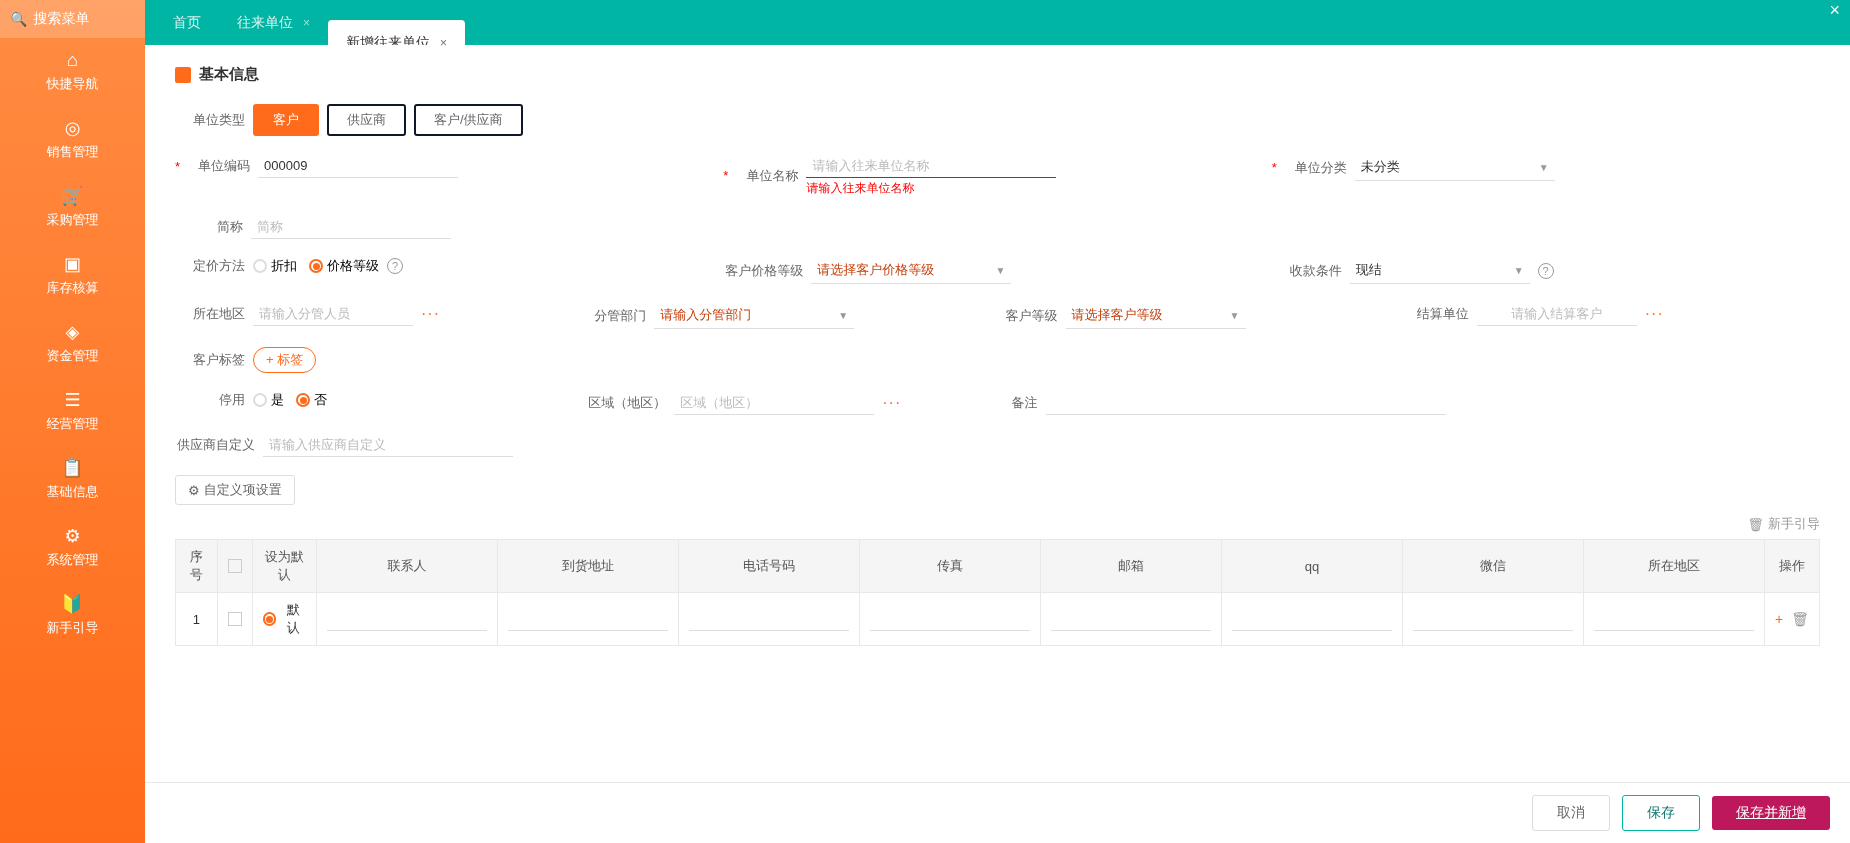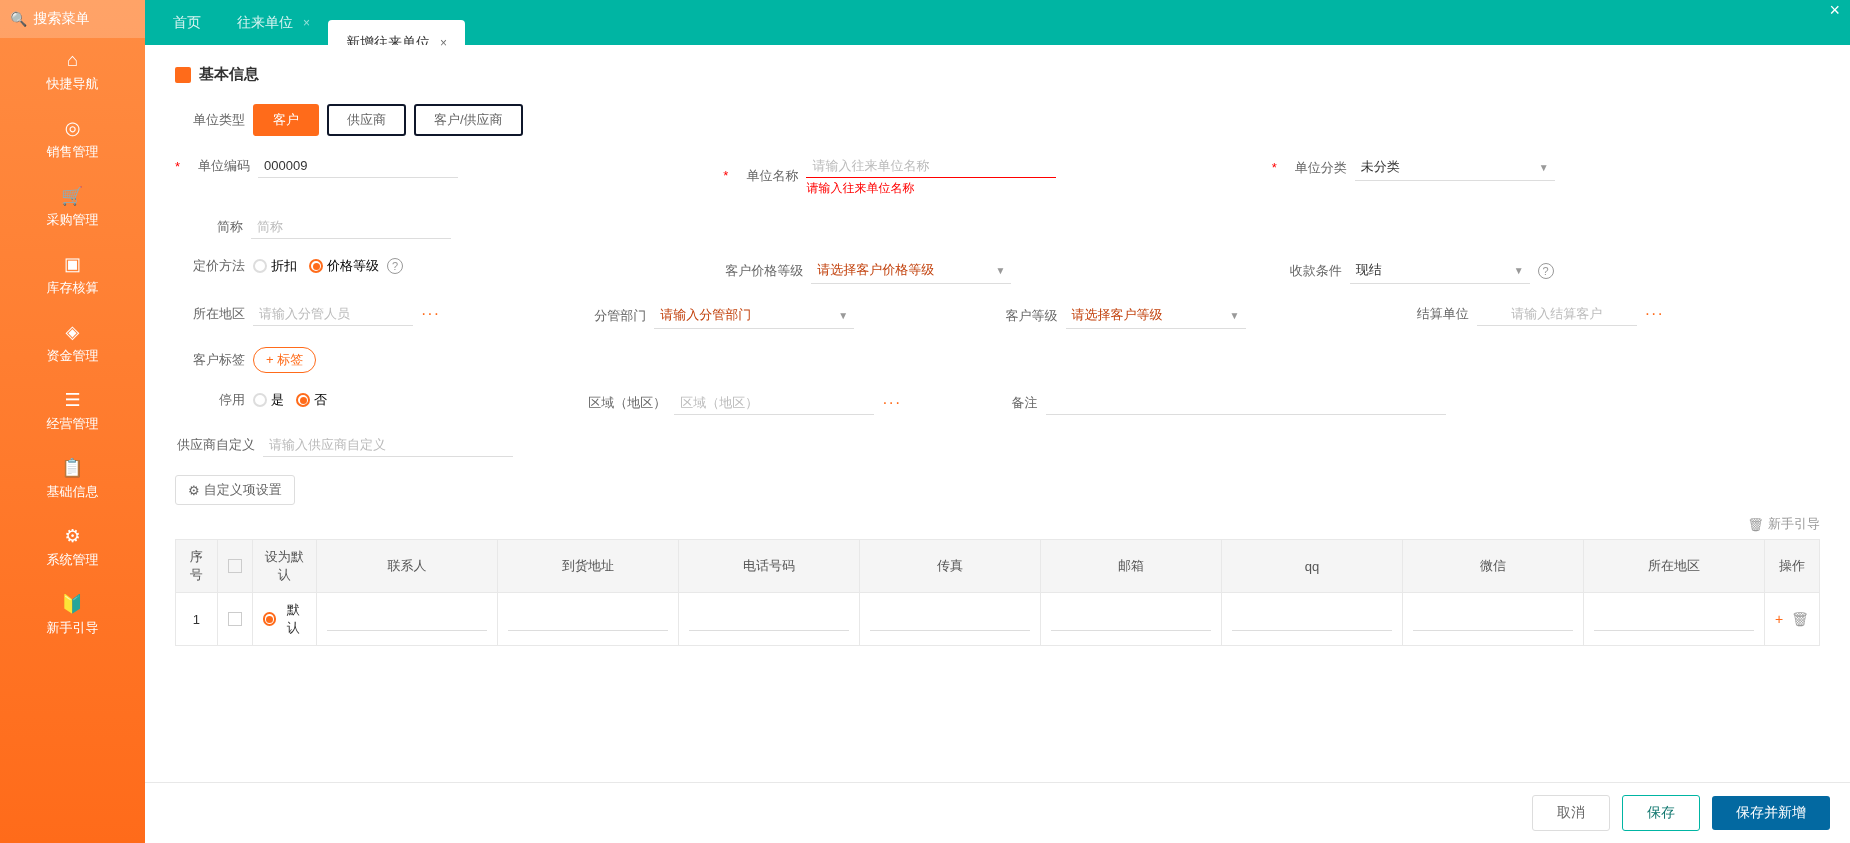--- a/index.html
+++ b/index.html
@@ -281,21 +281,21 @@
     }
     .btn {
       padding: 8px 24px;
       border-radius: 3px;
       font-size: 14px;
       cursor: pointer;
       border: none;
     }
     .btn-cancel { background: #fff; border: 1px solid #ddd; color: #666; }
     .btn-save { background: #fff; border: 1px solid #00b5a3; color: #0f766e; }
-    .btn-save-new { background: #0369a1; color: #fff; border: none; }
+    .btn-save-new { background: #be185d; color: #fff; border: none; text-decoration: underline; }
     .input-wrapper { display: flex; flex-direction: column; }
 
     
     .sidebar-search {
       width: 100%;
       background: rgba(255,255,255,0.2);
       display: flex;
       align-items: center;
       padding: 10px 10px;
       gap: 6px;

